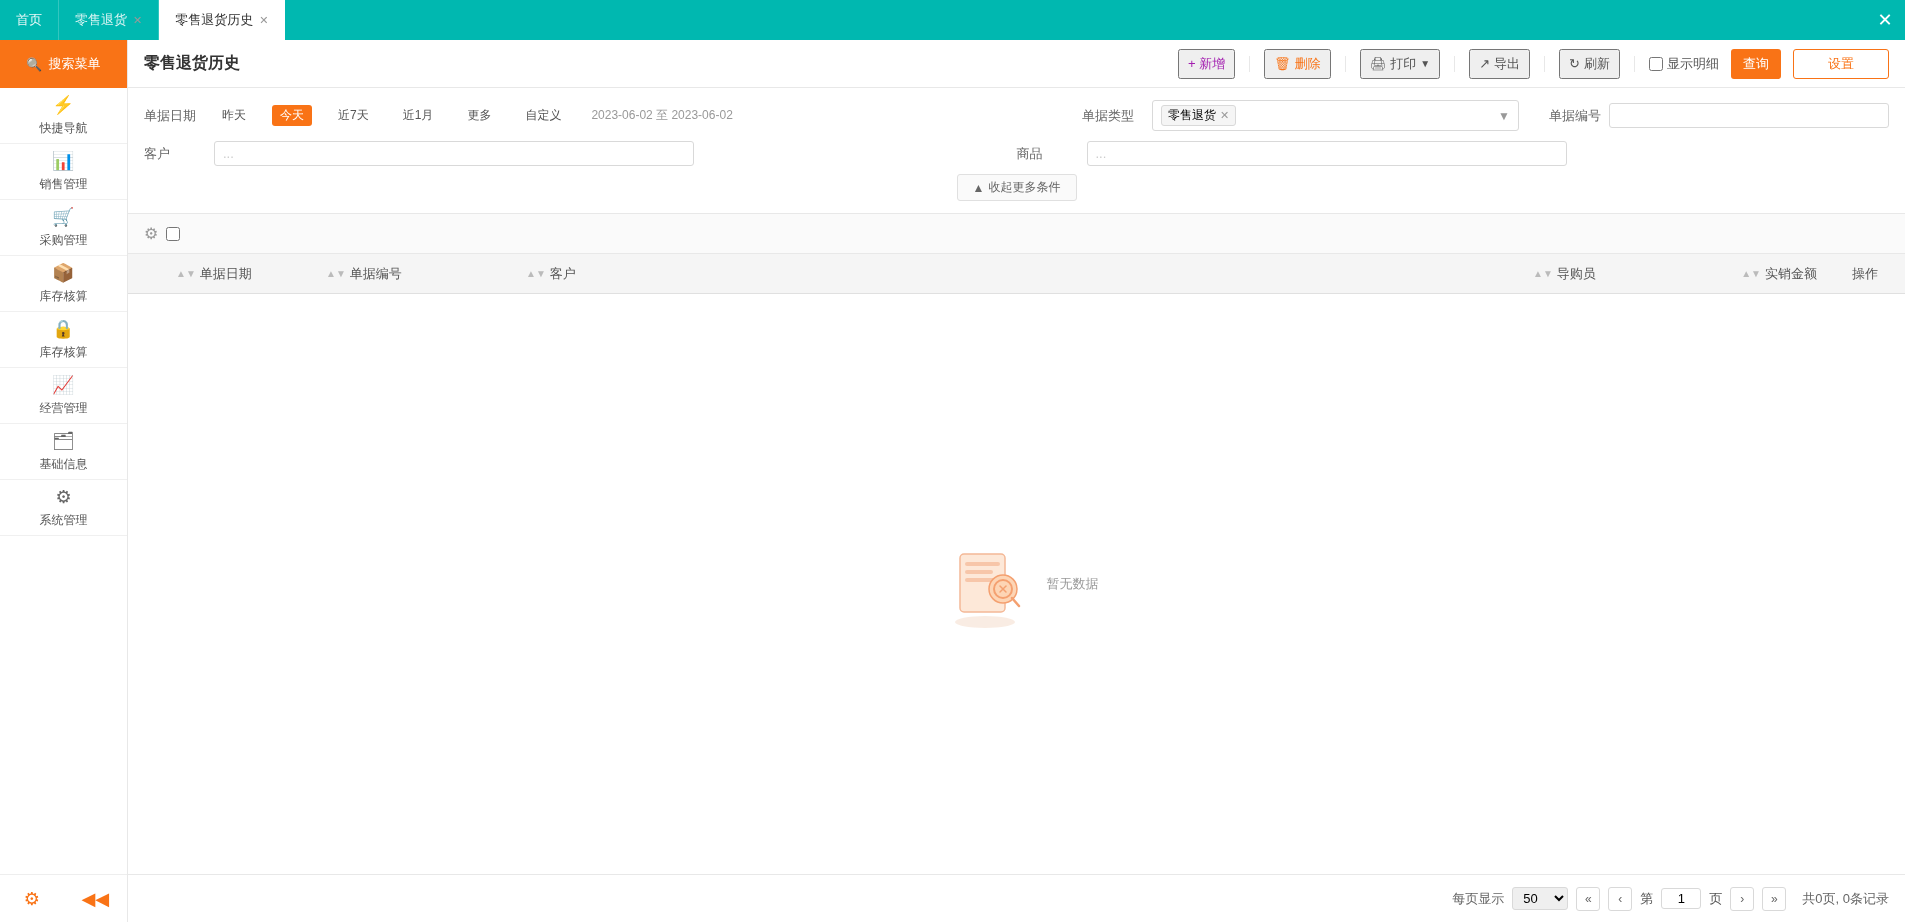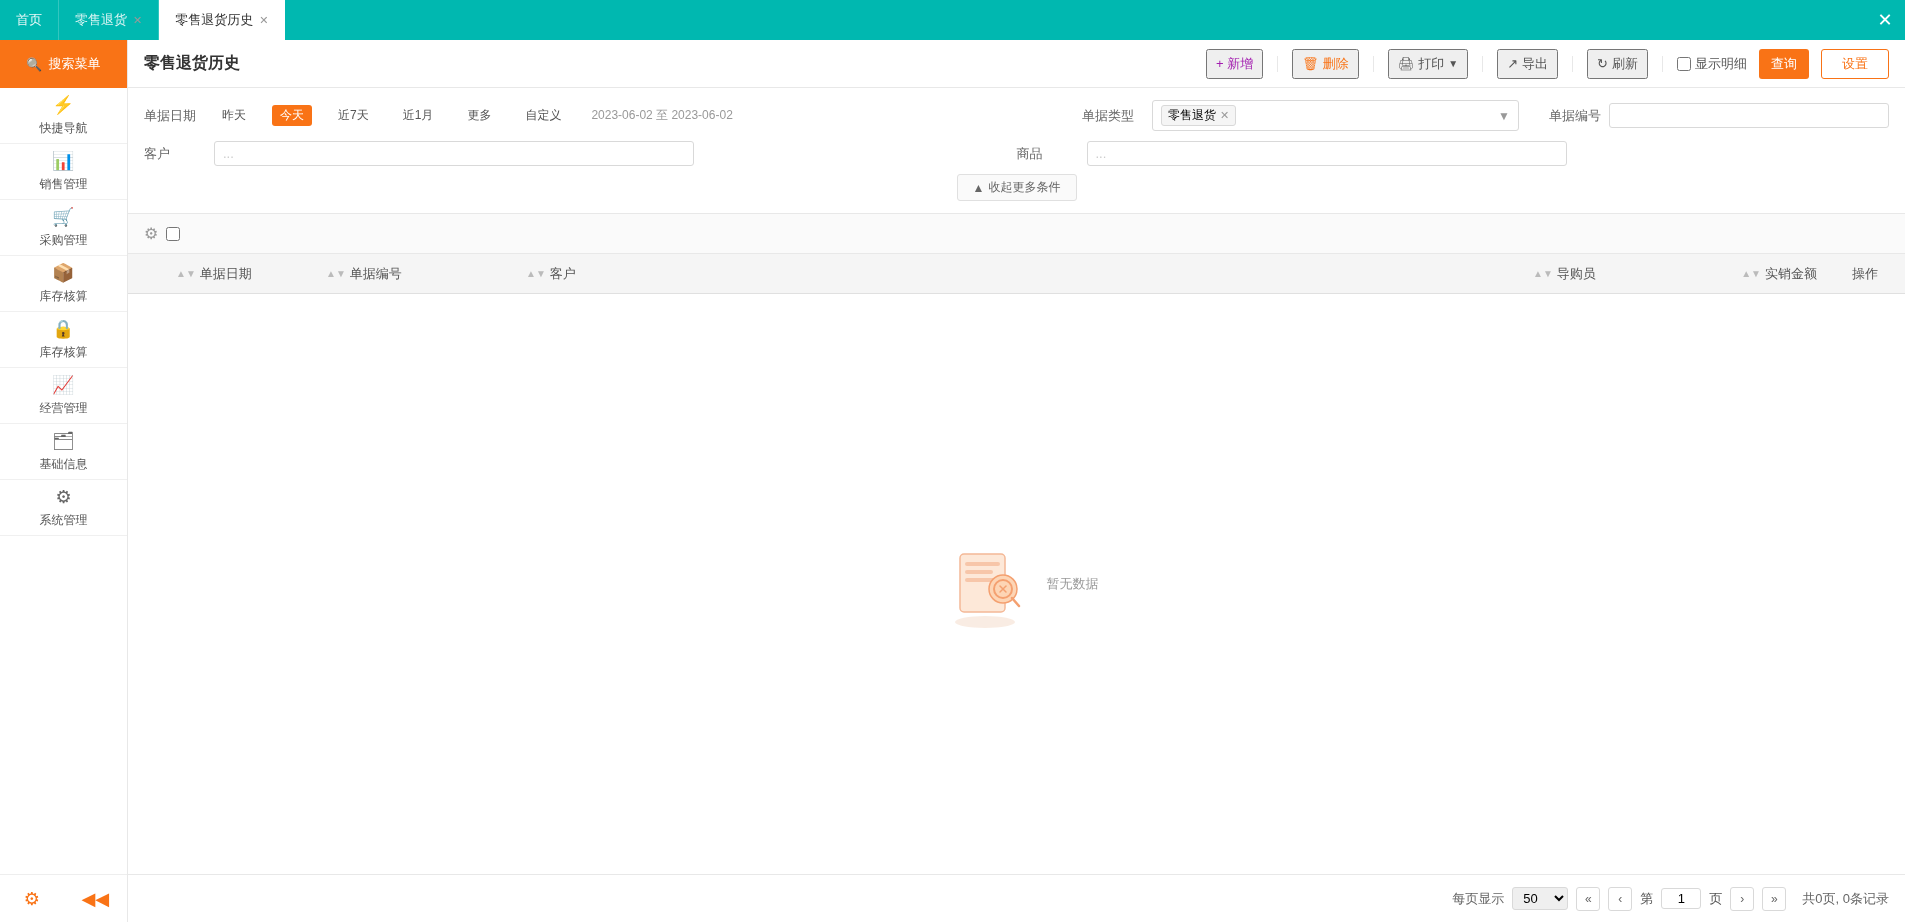--- a/index.html
+++ b/index.html
@@ -166,21 +166,21 @@
       border: none;
       padding: 6px 12px;
       border-radius: 3px;
       cursor: pointer;
       font-size: 13px;
     }
     .settings-btn {
       background: #fff;
       color: #f97316;
       border: 1px solid #f97316;
-      padding: 5px 20px;
+      padding: 5px 34px;
       border-radius: 3px;
       cursor: pointer;
       font-size: 13px;
     }
     .show-detail-label {
       display: flex;
       align-items: center;
       gap: 4px;
       font-size: 13px;
       color: #555;

